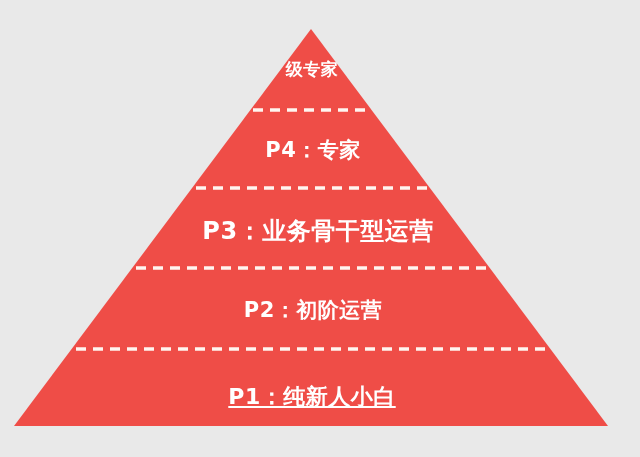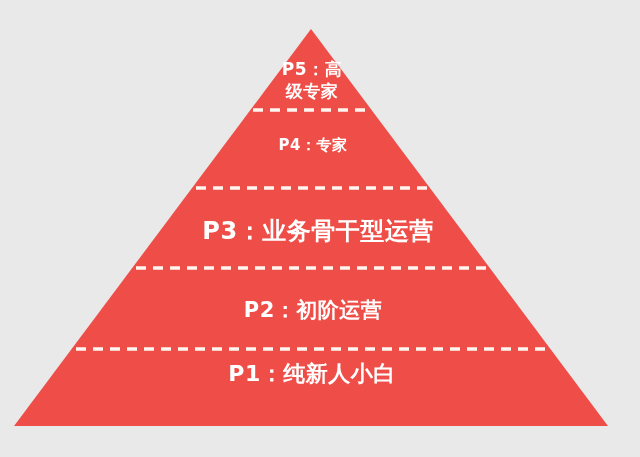--- a/index.html
+++ b/index.html
@@ -14,19 +14,18 @@
   <polygon points="311,29 608,426 14,426" fill="#ef4d47"></polygon>
   <g stroke="#fff5f0" stroke-width="3.5" stroke-dasharray="10,7">
     <line x1="253" y1="110" x2="371" y2="110"></line>
     <line x1="196" y1="188" x2="428" y2="188"></line>
     <line x1="136" y1="268" x2="488" y2="268"></line>
     <line x1="76" y1="349" x2="548" y2="349"></line>
   </g>
 </svg>
 
 <div class="lbl" style="left:312px;top:58px;font-size:17px;line-height:22px;">
-  <div>P5：高</div>
   <div>级专家</div>
 </div>
-<div class="lbl" style="left:313px;top:136px;font-size:15px;text-align:right;">P4：专家</div>
+<div class="lbl" style="left:313px;top:136px;font-size:21px;text-align:right;">P4：专家</div>
 <div class="lbl" style="left:318px;top:215px;font-size:24px;">P3：业务骨干型运营</div>
 <div class="lbl" style="left:313px;top:296px;font-size:21px;text-align:right;">P2：初阶运营</div>
-<div class="lbl" style="left:312px;top:359px;font-size:22px;">P1：纯新人小白</div>
+<div class="lbl" style="left:312px;top:382px;font-size:22px;text-decoration:underline;">P1：纯新人小白</div>
 
 </body></html>

